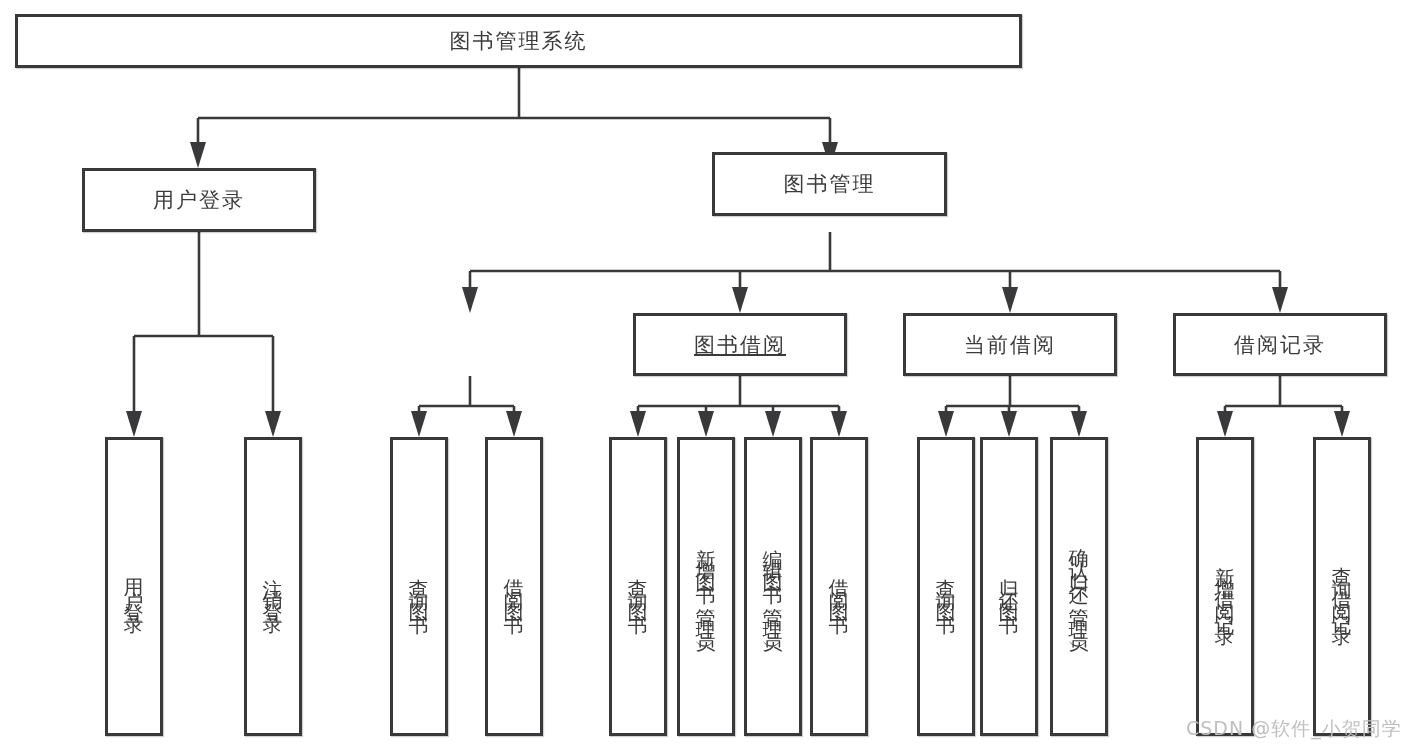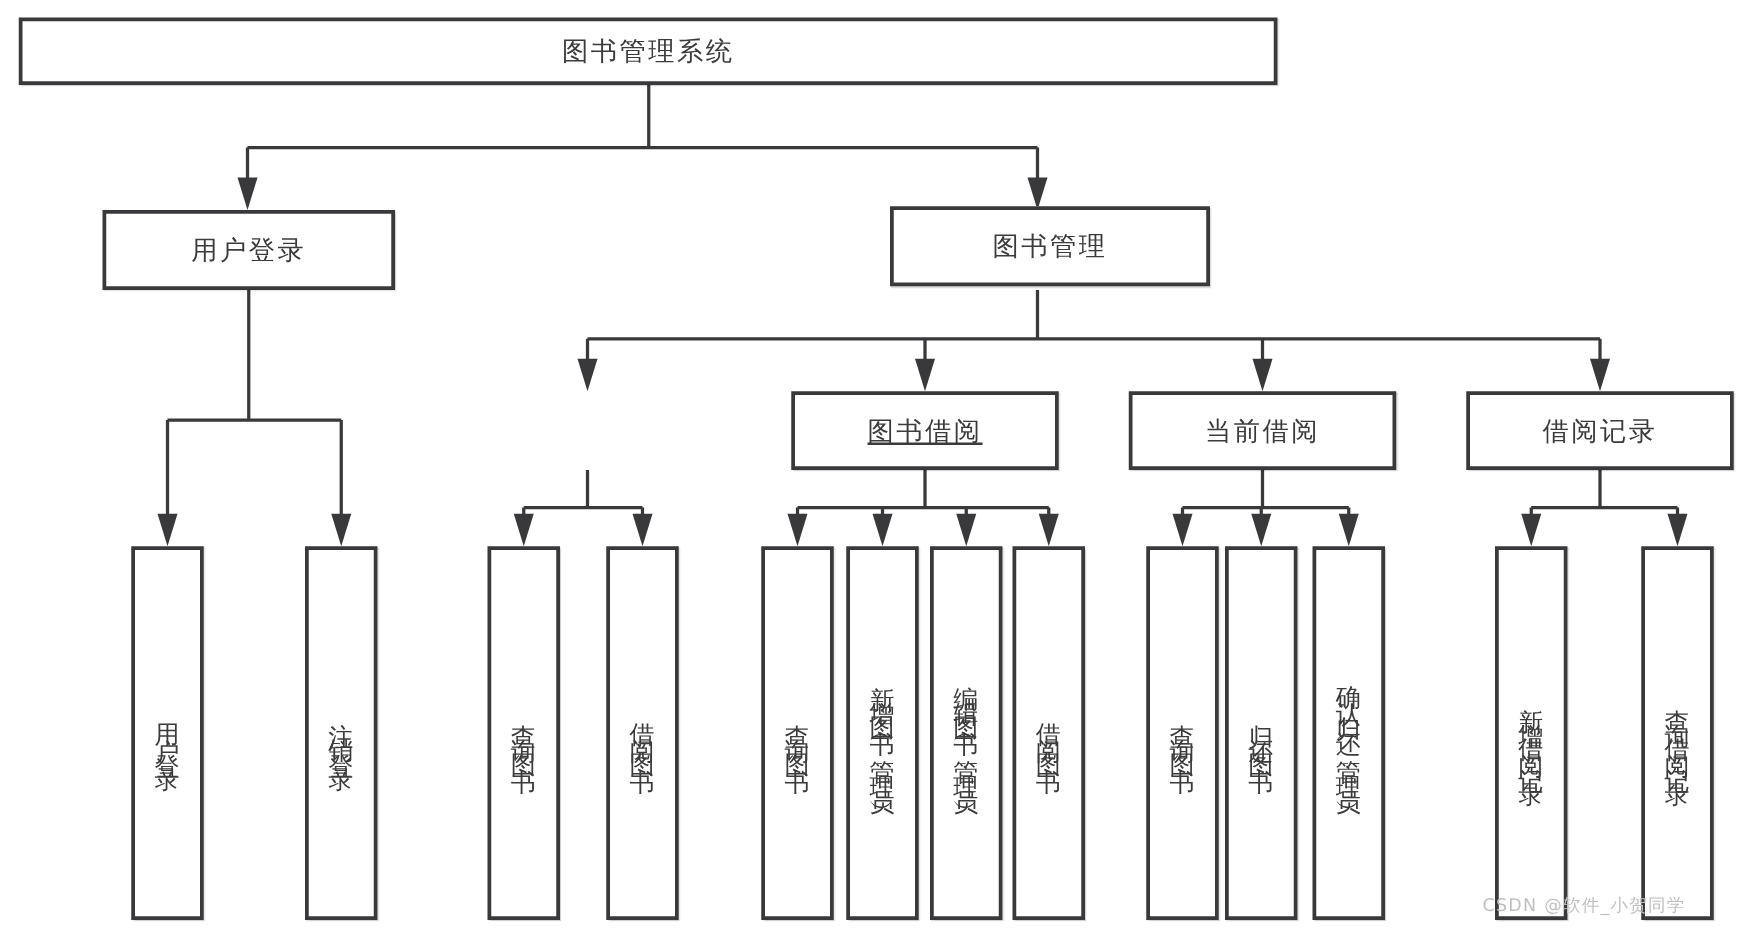--- a/index.html
+++ b/index.html
@@ -35,21 +35,21 @@
     writing-mode:vertical-rl;
     text-orientation:mixed;
     font-size:20px;
     letter-spacing:12px;
     white-space:normal;
     line-height:1;
   }
   .watermark{
     position:absolute;z-index:6;
     left:1186px;top:716px;
-    font-size:14px;
+    font-size:19px;
     color:var(--watermark);
     letter-spacing:1px;
     white-space:nowrap;
   }
 </style>
 </head>
 <body>
 
 <div class="stage">
 
@@ -99,21 +99,21 @@
     <g>
       <path d="M1280,376 V406 M1225,406 H1342 M1225,406 V414 M1342,406 V414"></path>
       <polygon points="1217,411 1233,411 1225,437"></polygon>
       <polygon points="1334,411 1350,411 1342,437"></polygon>
     </g>
   </svg>
 
   <div class="node h-node" style="left:15px;top:14px;width:1007px;height:54px;">图书管理系统</div>
 
   <div class="node h-node" style="left:82px;top:168px;width:234px;height:64px;">用户登录</div>
-  <div class="node h-node" style="left:712px;top:165px;width:256px;height:64px;">图书管理</div>
+  <div class="node h-node" style="left:712px;top:152px;width:235px;height:64px;">图书管理</div>
 
   <div class="node h-node" style="left:633px;top:313px;width:214px;height:63px;text-decoration:underline;">图书借阅</div>
   <div class="node h-node" style="left:903px;top:313px;width:214px;height:63px;">当前借阅</div>
   <div class="node h-node" style="left:1173px;top:313px;width:214px;height:63px;">借阅记录</div>
 
   <div class="node leaf" style="left:105px;top:437px;width:58px;height:299px;">用户登录</div>
   <div class="node leaf" style="left:244px;top:437px;width:58px;height:299px;">注销登录</div>
 
   <div class="node leaf" style="left:390px;top:437px;width:58px;height:299px;">查询图书</div>
   <div class="node leaf" style="left:485px;top:437px;width:58px;height:299px;">借阅图书</div>

